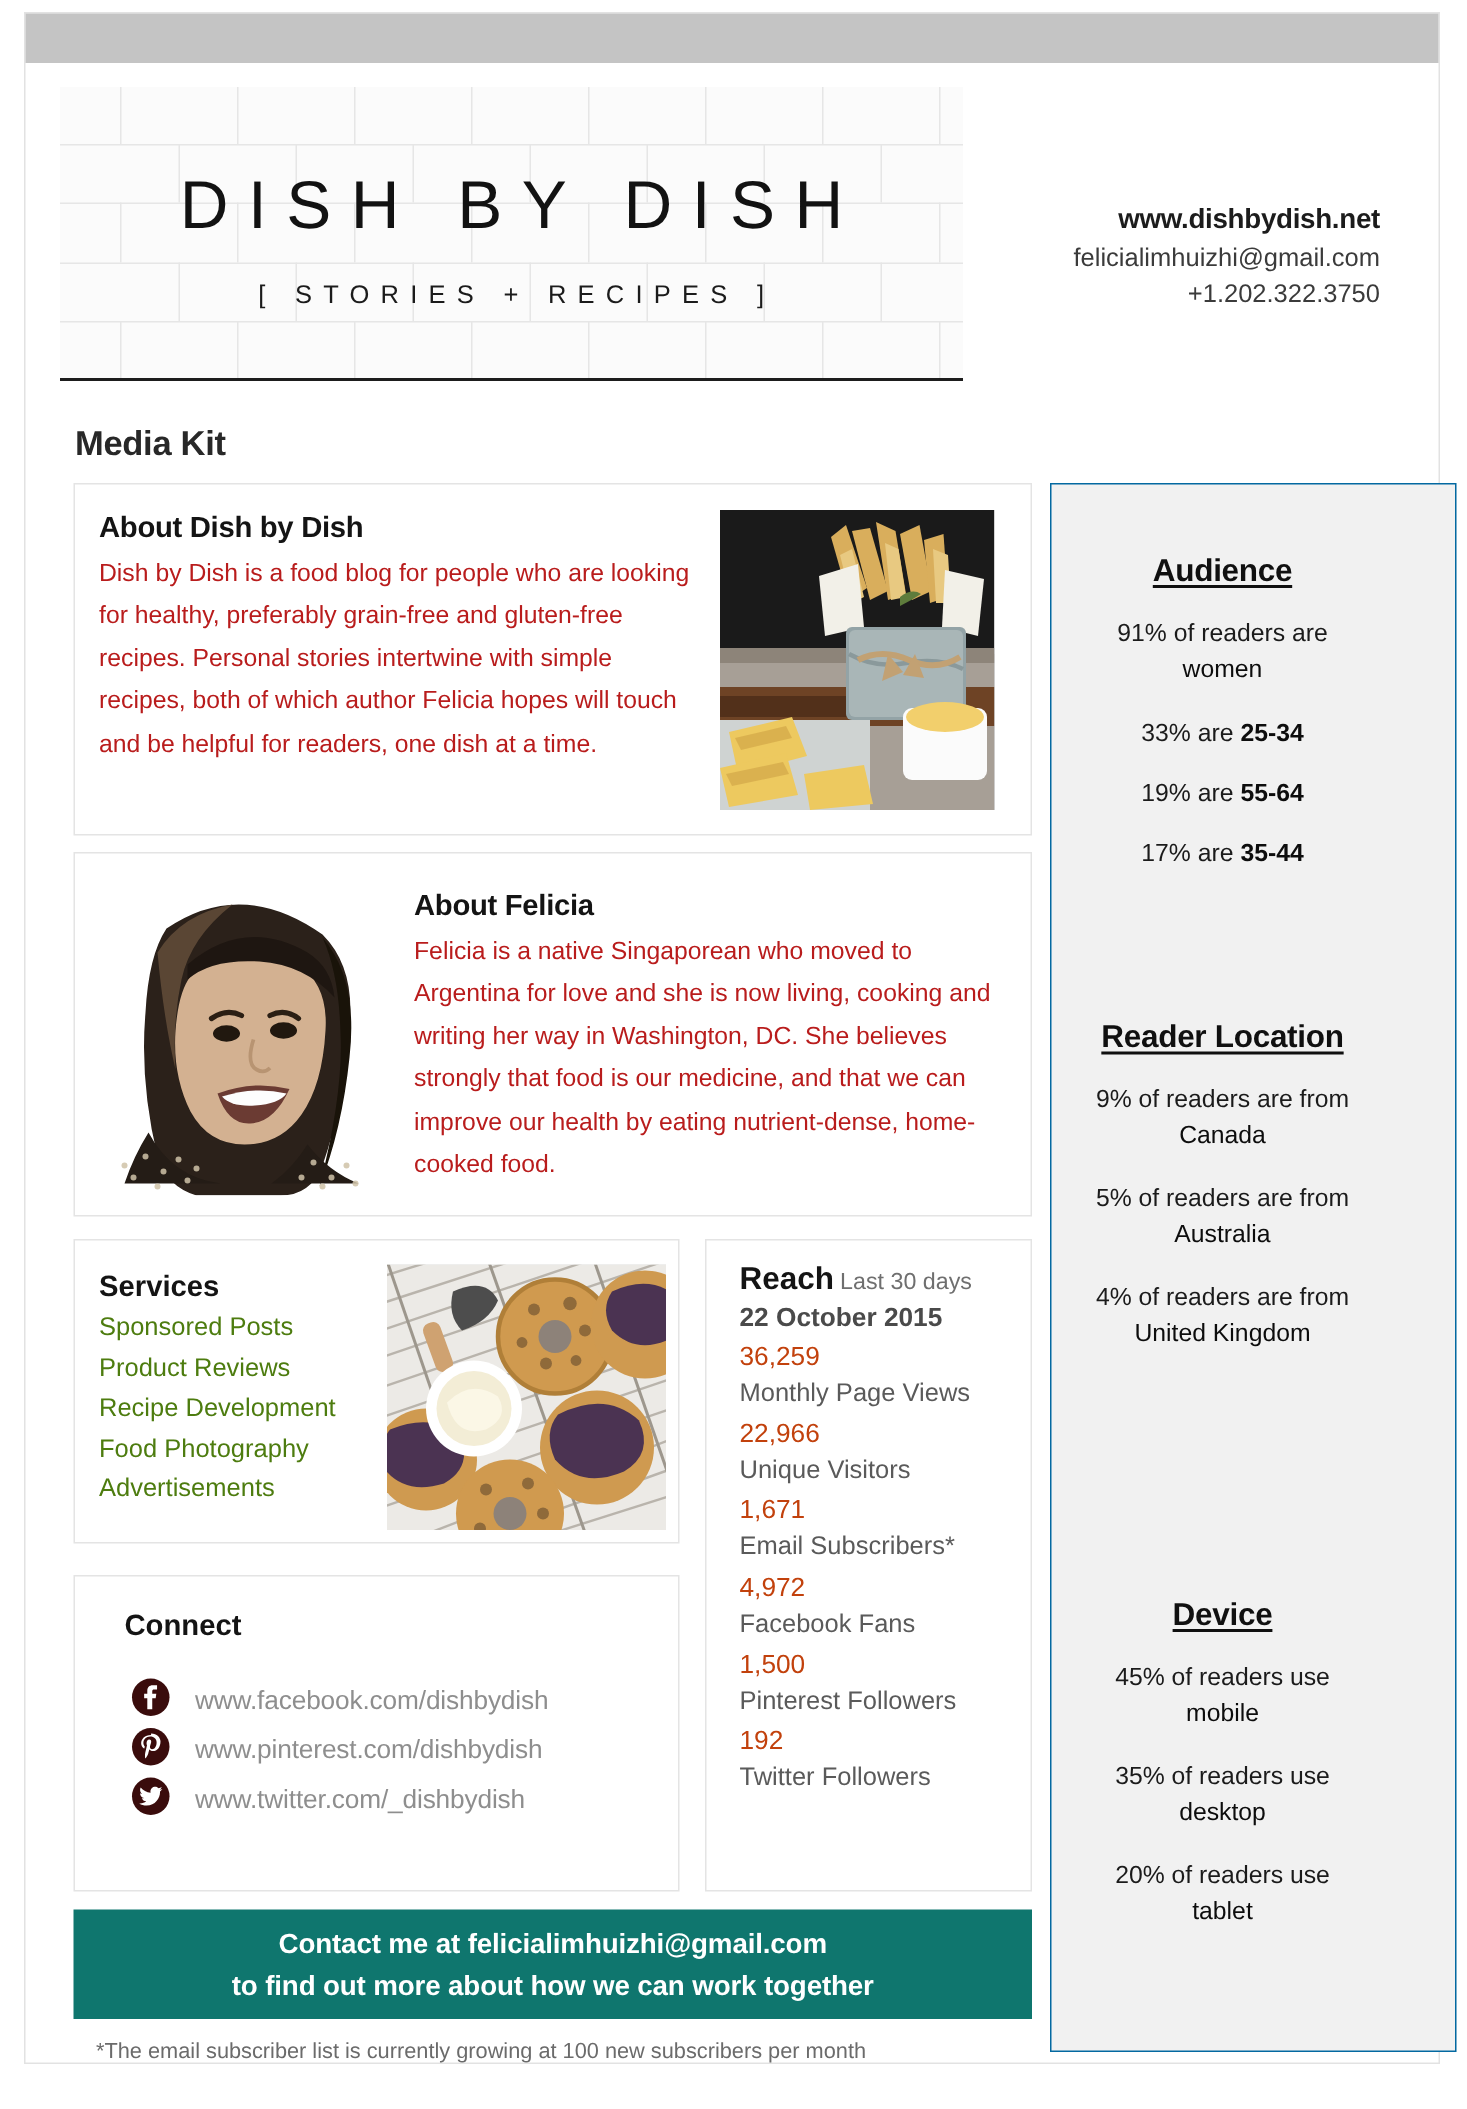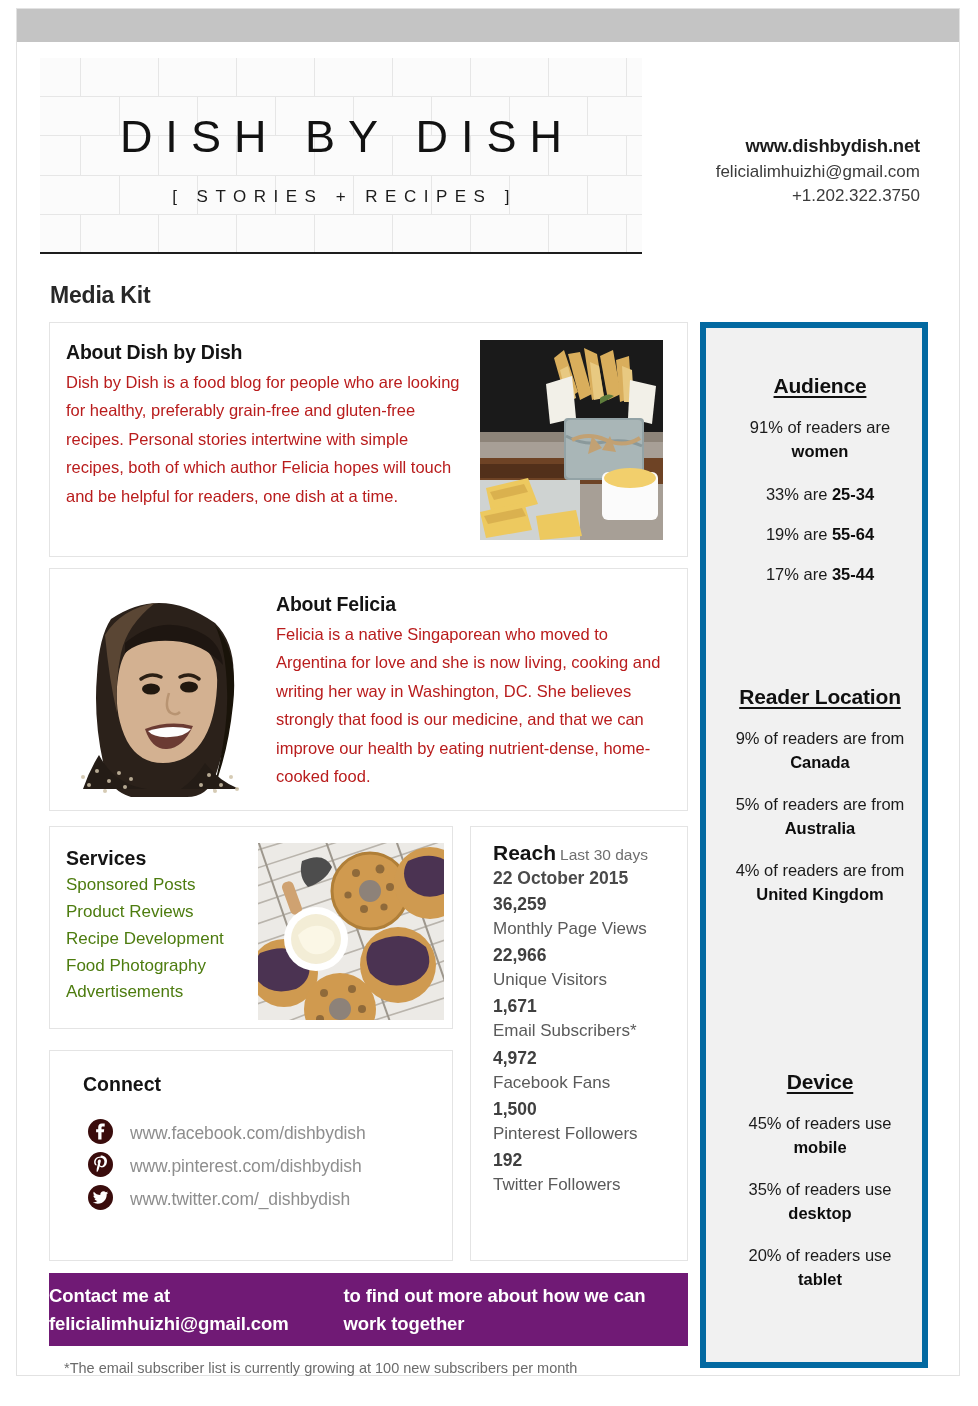--- a/index.html
+++ b/index.html
@@ -77,62 +77,62 @@
   .svc-item{font-size:17px;color:#4d7c0f;line-height:1.58;}
   #photo-donuts{left:208px;top:16px;width:186px;height:177px;}
 
   
   #card-reach{left:470px;top:826px;width:218px;height:435px;padding-left:48px;}
   .reach-inner{position:absolute;left:22px;top:14px;right:8px;}
   .reach-title-row{white-space:nowrap;margin-bottom:1px;}
   .reach-title{font-size:21px;font-weight:bold;color:#141414;}
   .reach-sub{font-size:15.5px;color:#6f6f6f;padding-left:4px;}
   .reach-date{font-size:17.5px;font-weight:bold;color:#4a4a4a;line-height:1.42;margin-bottom:1px;}
-  .reach-num{font-size:17.5px;font-weight:bold;color:#404040;line-height:1.42;}
+  .reach-num{font-size:17.5px;font-weight:normal;color:#c2410c;line-height:1.42;}
   .reach-lbl{font-size:17px;color:#5a5a5a;line-height:1.44;margin-bottom:2px;}
 
   
   #card-connect{left:49px;top:1050px;width:404px;height:211px;}
   .connect-h{position:absolute;left:33px;top:22px;font-size:19.5px;font-weight:bold;color:#141414;}
   .social-list{position:absolute;left:38px;top:60px;}
   .social-row{display:flex;align-items:flex-end;height:33px;}
   .social-icon{
     width:25px;height:25px;border-radius:50%;background:#3a0c0c;
     display:flex;align-items:center;justify-content:center;flex:0 0 auto;
   }
   .social-icon svg{display:block;}
   .social-url{font-size:17.5px;color:#8e8e8e;padding-left:17px;letter-spacing:-0.1px;}
 
   
   .banner{
     position:absolute;left:49px;top:1273px;width:639px;height:73px;
-    background:#701a75;display:flex;flex-direction:row;
+    background:#0f766e;display:flex;flex-direction:column;
     align-items:center;justify-content:center;
   }
   .banner-l{font-size:18.5px;font-weight:bold;color:#ffffff;line-height:1.5;letter-spacing:-0.1px;}
 
   
   .footnote{
     position:absolute;left:64px;top:1360px;font-size:14.5px;color:#6b6b6b;
   }
 
   
   .sidebar{
-    position:absolute;left:700px;top:322px;width:228px;height:1046px;
-    background:#f1f1f1;border:6px solid #0369a1;box-sizing:border-box;
+    position:absolute;left:700px;top:322px;width:271px;height:1046px;
+    background:#f1f1f1;border:1px solid #0369a1;box-sizing:border-box;
   }
   .side-sec{position:absolute;left:0;width:228px;text-align:center;}
   .side-h{
     font-size:21px;font-weight:bold;color:#101010;
     text-decoration:underline;text-underline-offset:3px;
     letter-spacing:-0.2px;
   }
   .side-stat{margin-top:17px;line-height:1.48;}
   .side-stat .l1{font-size:16.5px;color:#1b1b1b;}
-  .side-stat .l2{font-size:16.5px;font-weight:bold;color:#0d0d0d;}
+  .side-stat .l2{font-size:16.5px;font-weight:normal;color:#0d0d0d;}
   .side-inline{font-size:16.5px;color:#1b1b1b;margin-top:21px;}
   .side-inline b{color:#0d0d0d;}
 
   #sec-audience{top:46px;}
   #sec-location{top:357px;}
   #sec-device{top:742px;}
 </style>
 </head>
 <body>
 

